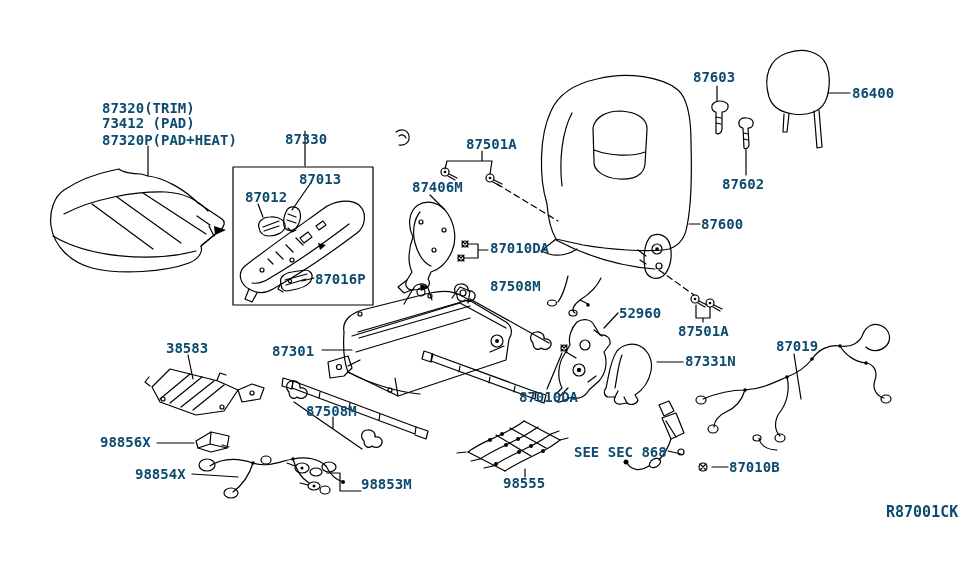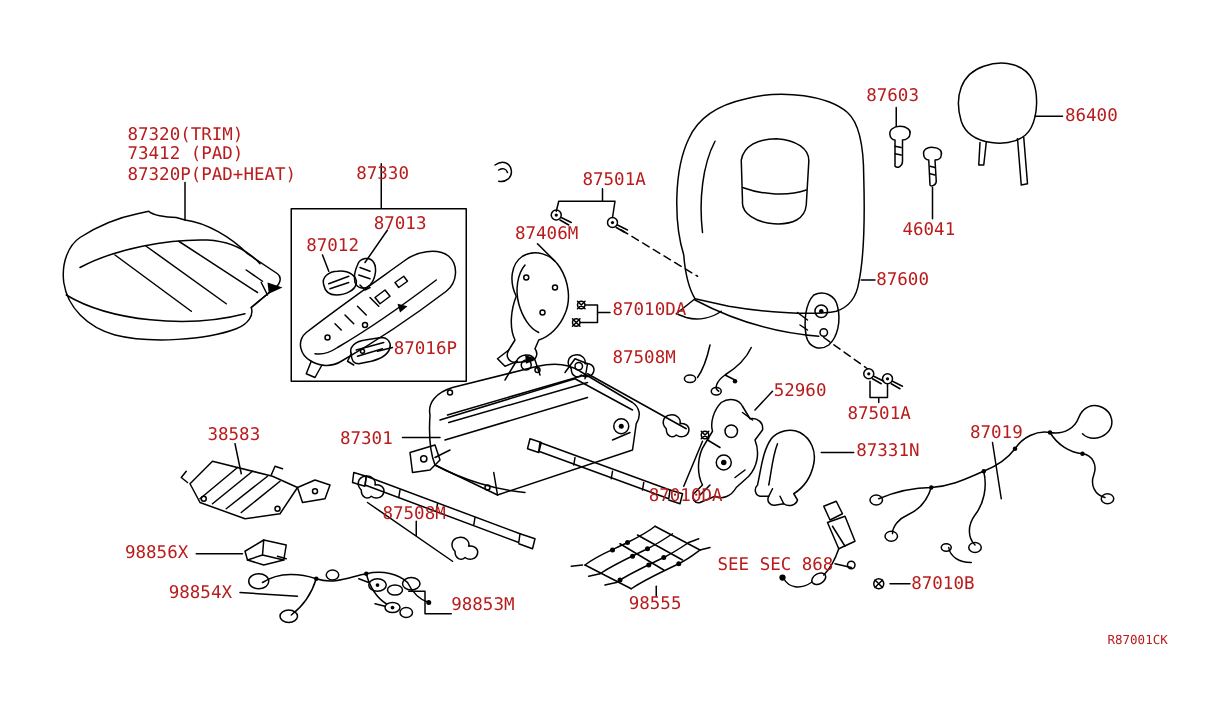--- a/index.html
+++ b/index.html
@@ -3,23 +3,23 @@
 <meta charset="utf-8">
 <style>
   html,body{margin:0;padding:0;background:#fff;}
   #stage{position:relative;width:975px;height:566px;background:#fff;overflow:hidden;
          font-family:"DejaVu Sans Mono", monospace;}
   #art{position:absolute;left:0;top:0;}
   #art path,#art circle,#art ellipse,#art rect,#art line{
      stroke:#000;stroke-width:1.2;fill:none;stroke-linecap:round;stroke-linejoin:round;}
   #art .fill{fill:#000;stroke:none;}
   #art .dash{stroke-dasharray:6 4;}
-  .lbl{position:absolute;font-size:14px;line-height:15px;color:#b91c1c;white-space:pre;
-       letter-spacing:0px;}
-  .code{font-size:10px;}
+  .lbl{position:absolute;font-size:14px;line-height:15px;color:#0c4a6e;white-space:pre;
+       letter-spacing:0px;font-weight:bold;}
+  .code{font-size:15px;}
 </style>
 </head>
 <body>
 
 <div id="stage">
 
 <svg id="art" width="975" height="566" viewBox="0 0 975 566">
 
   <g>
     <path d="M148,146 L148,176"></path>
@@ -324,21 +324,21 @@
   <div class="lbl" style="left:102px;top:133px">87320P(PAD+HEAT)</div>
   <div class="lbl" style="left:285px;top:132px">87330</div>
   <div class="lbl" style="left:299px;top:172px">87013</div>
   <div class="lbl" style="left:245px;top:190px">87012</div>
   <div class="lbl" style="left:315px;top:272px">87016P</div>
   <div class="lbl" style="left:412px;top:180px">87406M</div>
   <div class="lbl" style="left:466px;top:137px">87501A</div>
   <div class="lbl" style="left:490px;top:241px">87010DA</div>
   <div class="lbl" style="left:693px;top:70px">87603</div>
   <div class="lbl" style="left:852px;top:86px">86400</div>
-  <div class="lbl" style="left:722px;top:177px">46041</div>
+  <div class="lbl" style="left:722px;top:177px">87602</div>
   <div class="lbl" style="left:701px;top:217px">87600</div>
   <div class="lbl" style="left:619px;top:306px">52960</div>
   <div class="lbl" style="left:678px;top:324px">87501A</div>
   <div class="lbl" style="left:685px;top:354px">87331N</div>
   <div class="lbl" style="left:776px;top:339px">87019</div>
   <div class="lbl" style="left:166px;top:341px">38583</div>
   <div class="lbl" style="left:272px;top:344px">87301</div>
   <div class="lbl" style="left:490px;top:279px">87508M</div>
   <div class="lbl" style="left:306px;top:404px">87508M</div>
   <div class="lbl" style="left:519px;top:390px">87010DA</div>

